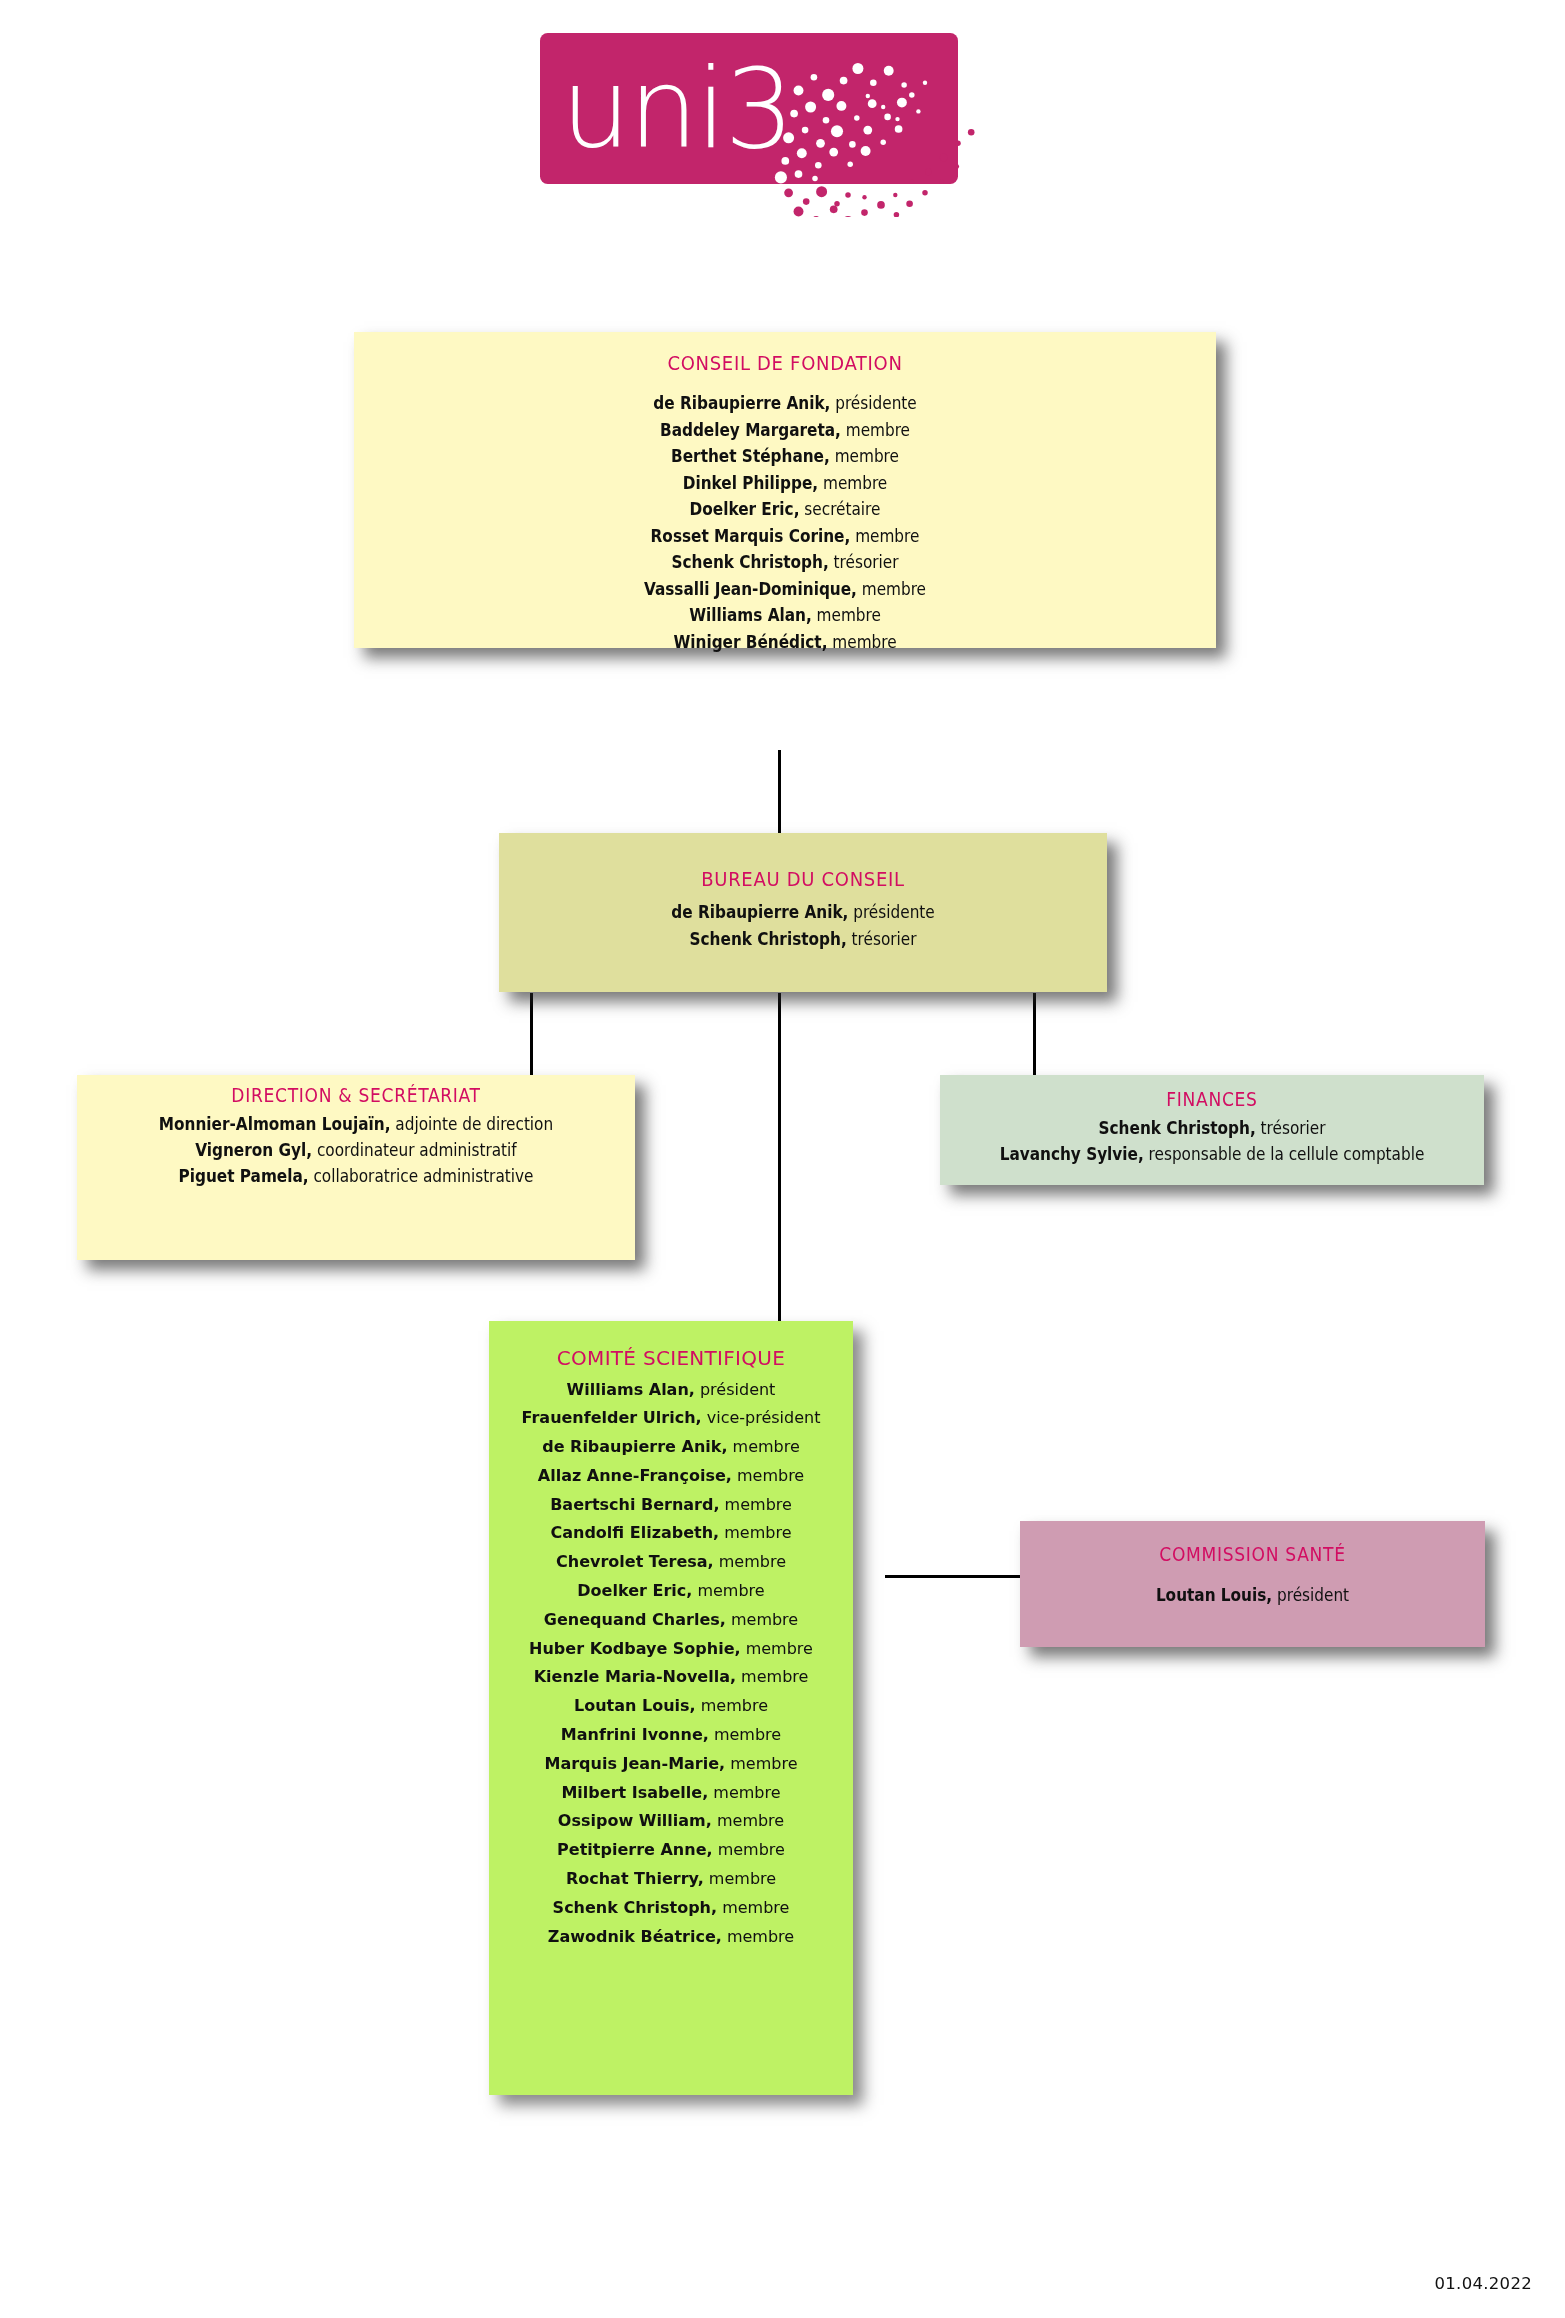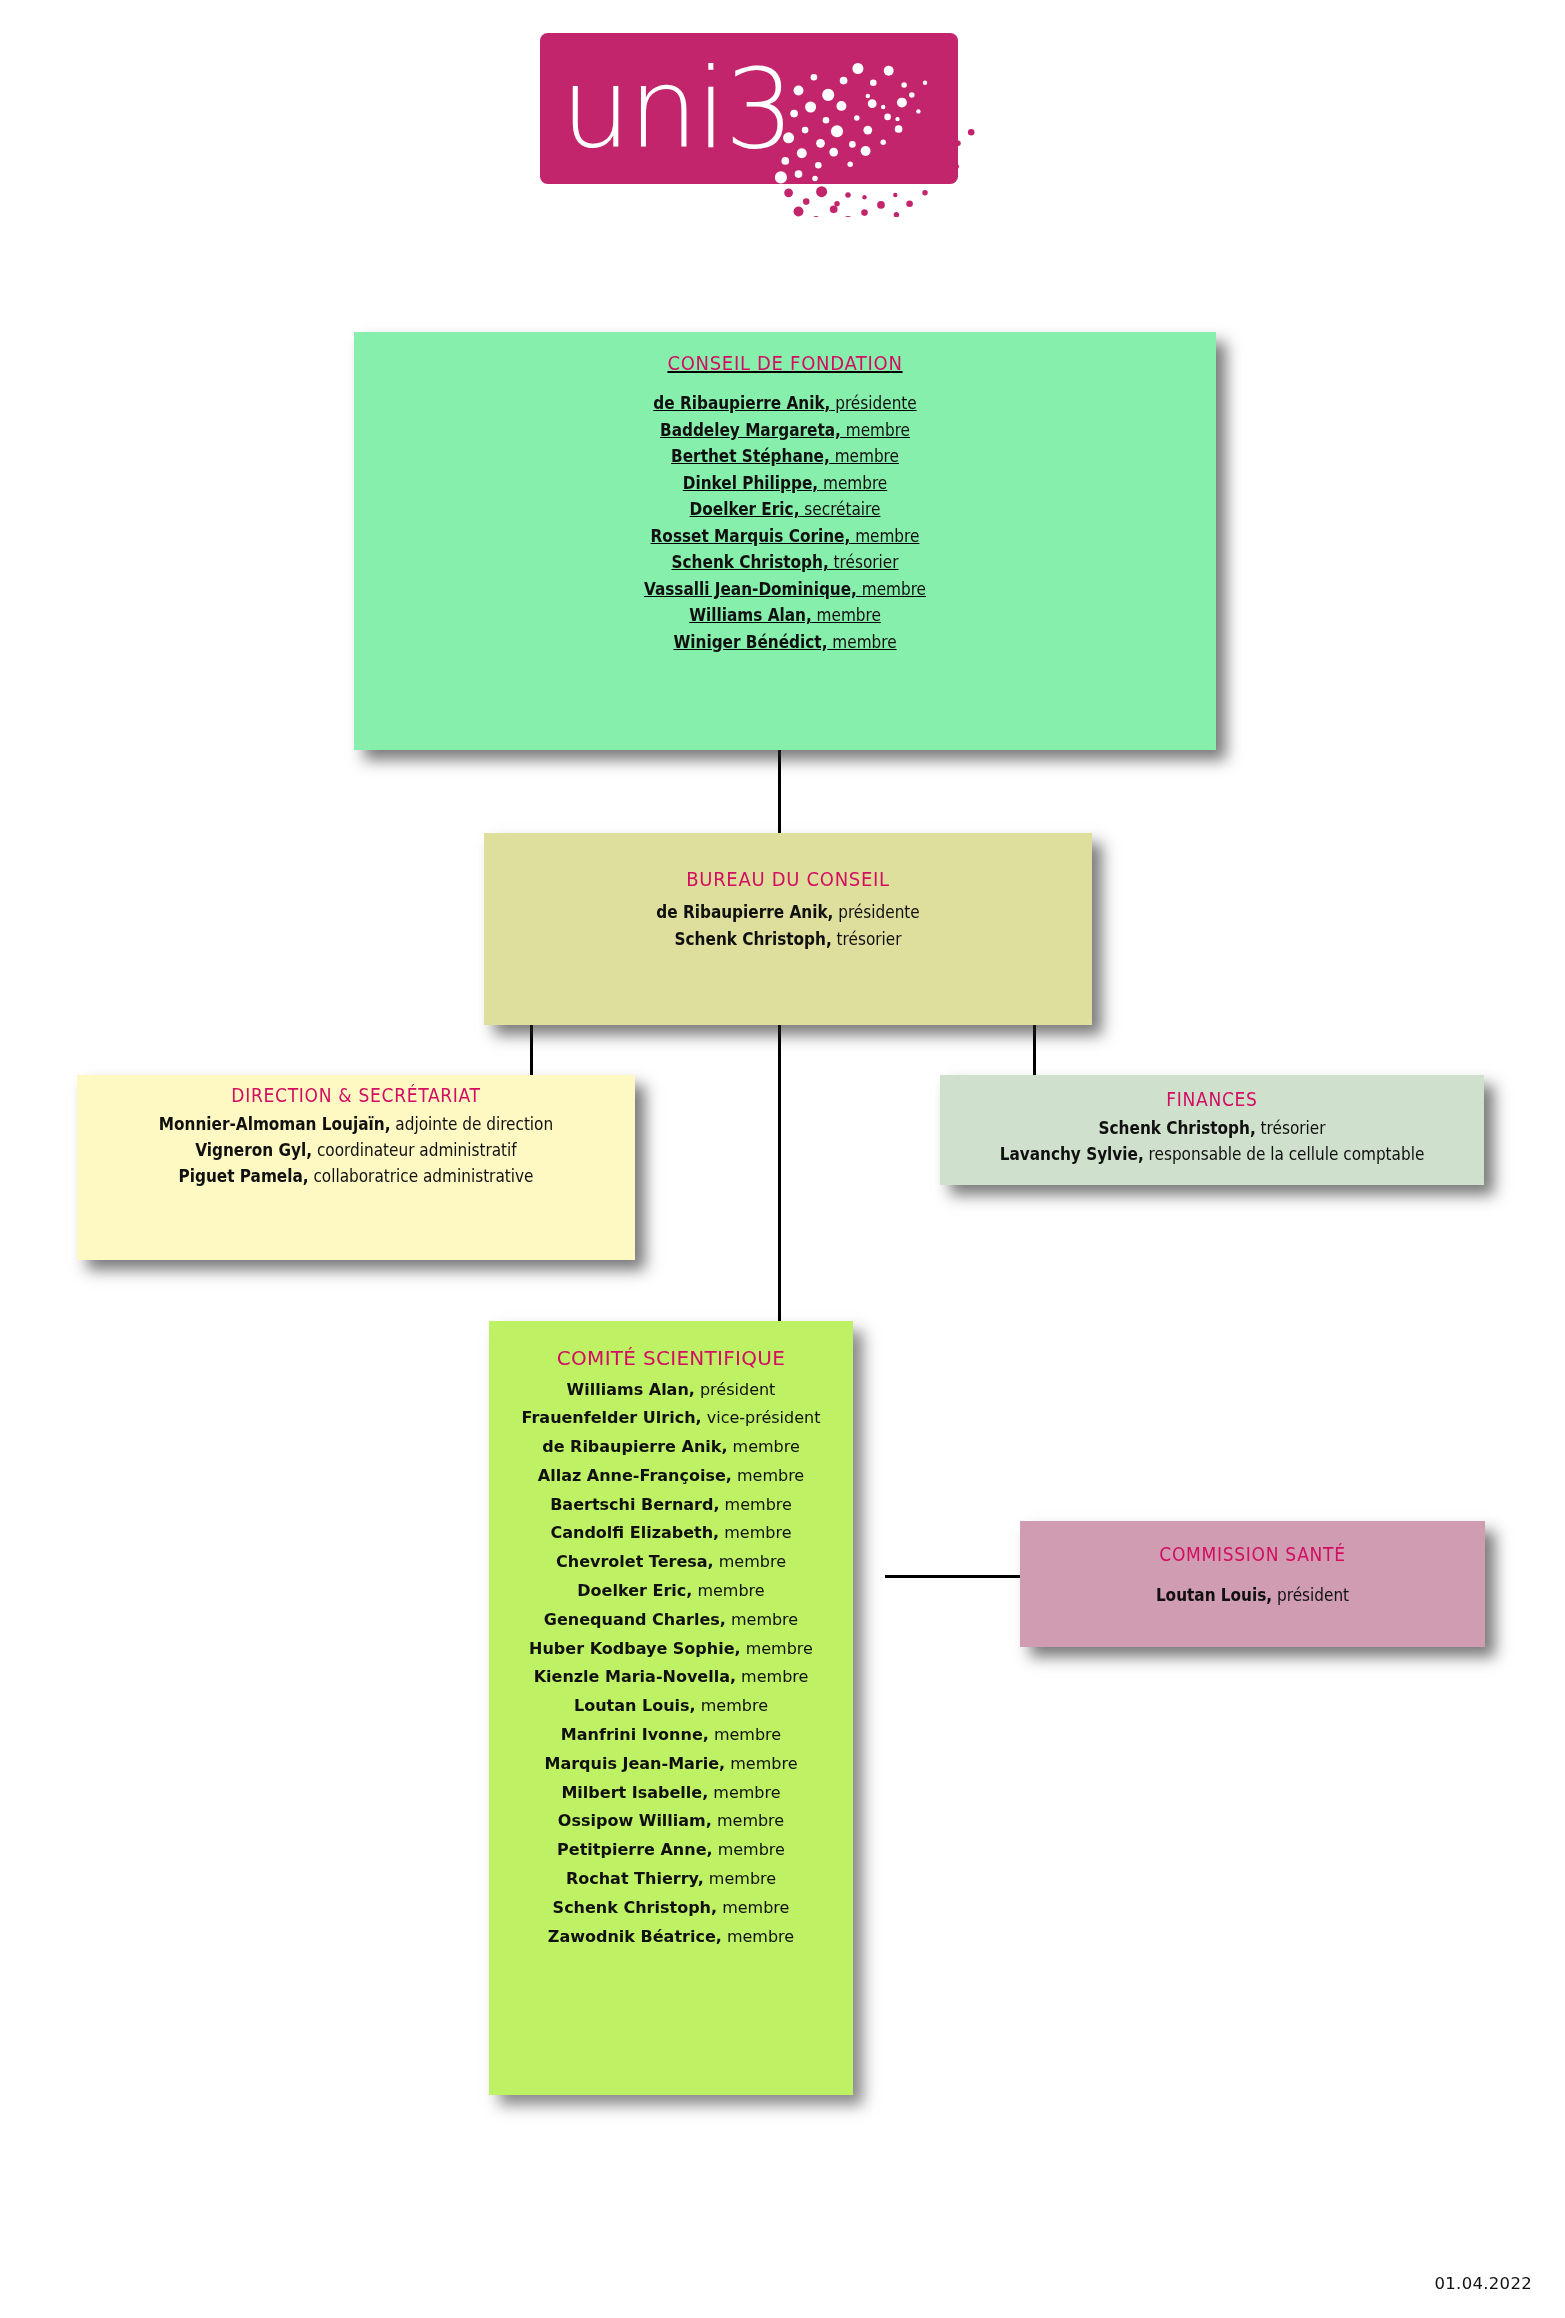--- a/index.html
+++ b/index.html
@@ -63,31 +63,30 @@
     line-height:1.47;
     color:#101010;
     white-space:nowrap;
     font-family:"DejaVu Sans Condensed","Liberation Sans Narrow","Liberation Sans",sans-serif;
   }
   .node li b{font-weight:700;}
   .node li span{font-weight:400;}
 
   
   #node-conseil{
-    left:354px; top:332px; width:862px; height:418px;
-    background:#86efac;
+    left:354px; top:332px; width:862px; height:316px;
+    background:#fef9c3;
     padding-top:18.7px;
-    text-decoration:underline;
   }
   #node-conseil .title{font-size:20px;margin-bottom:15.4px;}
   #node-conseil li{line-height:1.56;font-size:17px;}
 
   
   #node-bureau{
-    left:484px; top:833px; width:608px; height:192px;
+    left:499px; top:833px; width:608px; height:159px;
     background:#dfdf9d;
     padding-top:34px;
   }
   #node-bureau .title{font-size:20px;margin-bottom:7.7px;}
   #node-bureau li{line-height:1.58;}
 
   
   #node-direction{
     left:77px; top:1075px; width:558px; height:185px;
     background:#fef9c3;

